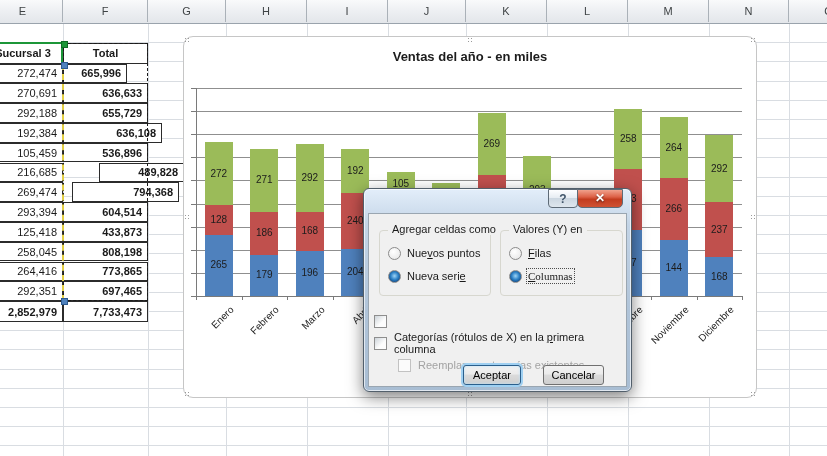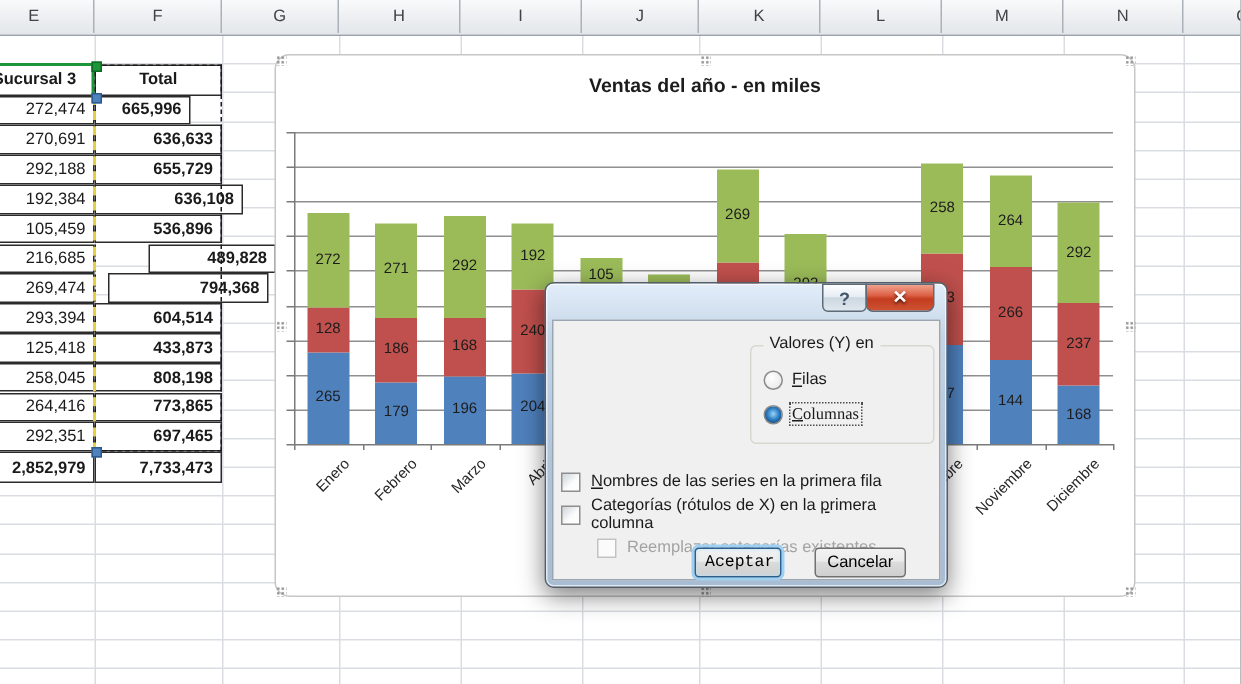--- a/index.html
+++ b/index.html
@@ -291,45 +291,55 @@
       <div class="grip" style="left: 566px; top: 177px;"></div>
       <div class="grip" style="left: 0px; top: 354px;"></div>
       <div class="grip" style="left: 283px; top: 354px;"></div>
       <div class="grip" style="left: 566px; top: 354px;"></div>
     </div>
 
   <div id="dlg">
     <div id="btn-help" class="capbtn">?</div>
     <div id="btn-close" class="capbtn">✕</div>
     <div id="dlg-client">
+      <div class="grp" id="grp0" style="left:10px;top:16px;width:110px;height:64px;">
+        <span class="grp-label">Agregar celdas como</span>
+      <div class="opt" style="top: 14px;">
+            <span class="radio"></span>
+            <span class="optlbl">Nue<u>v</u>os puntos</span>
+          </div>
+          <div class="opt" style="top: 37px;">
+            <span class="radio sel"></span>
+            <span class="optlbl">Nueva seri<u>e</u></span>
+          </div>
+        </div>
       <div class="grp" id="grp1" style="left:131px;top:16px;width:121px;height:64px;">
         <span class="grp-label">Valores (Y) en</span>
       <div class="opt" style="top: 14px;">
             <span class="radio"></span>
             <span class="optlbl"><u>F</u>ilas</span>
           </div>
           <div class="opt" style="top: 37px; font-family: Liberation Serif, serif;">
             <span class="radio sel"></span>
             <span class="optlbl focusrect"><u>C</u>olumnas</span>
           </div>
         </div>
       <div id="cbzone">
           <div class="opt" style="top: 99px; left: 5px;">
             <span class="cb"></span>
-            <span class="optlbl"><u>N</u>ombres de las series en la primera fila</span>
           </div>
           <div class="opt" style="top: 121px; left: 5px;">
             <span class="cb"></span>
             <span class="optlbl">Categorías (rótulos de X) en la <u>p</u>rimera columna</span>
           </div>
           <div class="opt" style="top: 143px; left: 29px;">
             <span class="cb dis"></span>
             <span class="optlbl dislbl">Reemplazar categorías existentes</span>
           </div>
         </div>
-      <button class="win-btn default" style="left:94px;top:151px;width:58px;font-family:Liberation Mono, monospace;">Aceptar</button>
+      <button class="win-btn default" style="left:94px;top:151px;width:58px;">Aceptar</button>
       <button class="win-btn" style="left:174px;top:151px;width:61px;">Cancelar</button>
     </div>
   </div>
 <div class="handle green" style="left: 60.5px; top: 40.5px;"></div>
     <div class="handle blue" style="left: 60.5px; top: 61.5px;"></div>
     <div class="handle blue" style="left: 60.5px; top: 297.5px;"></div>
   </div>
 
 </body></html>

